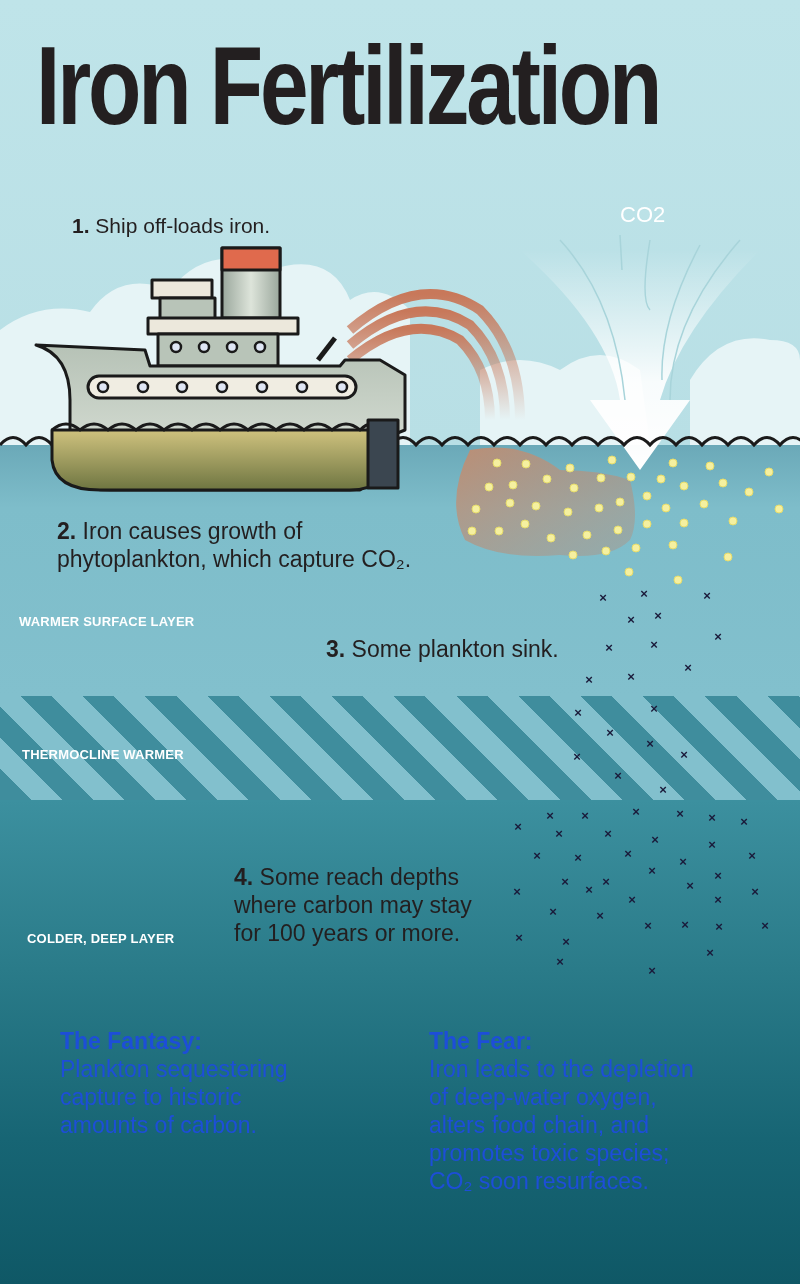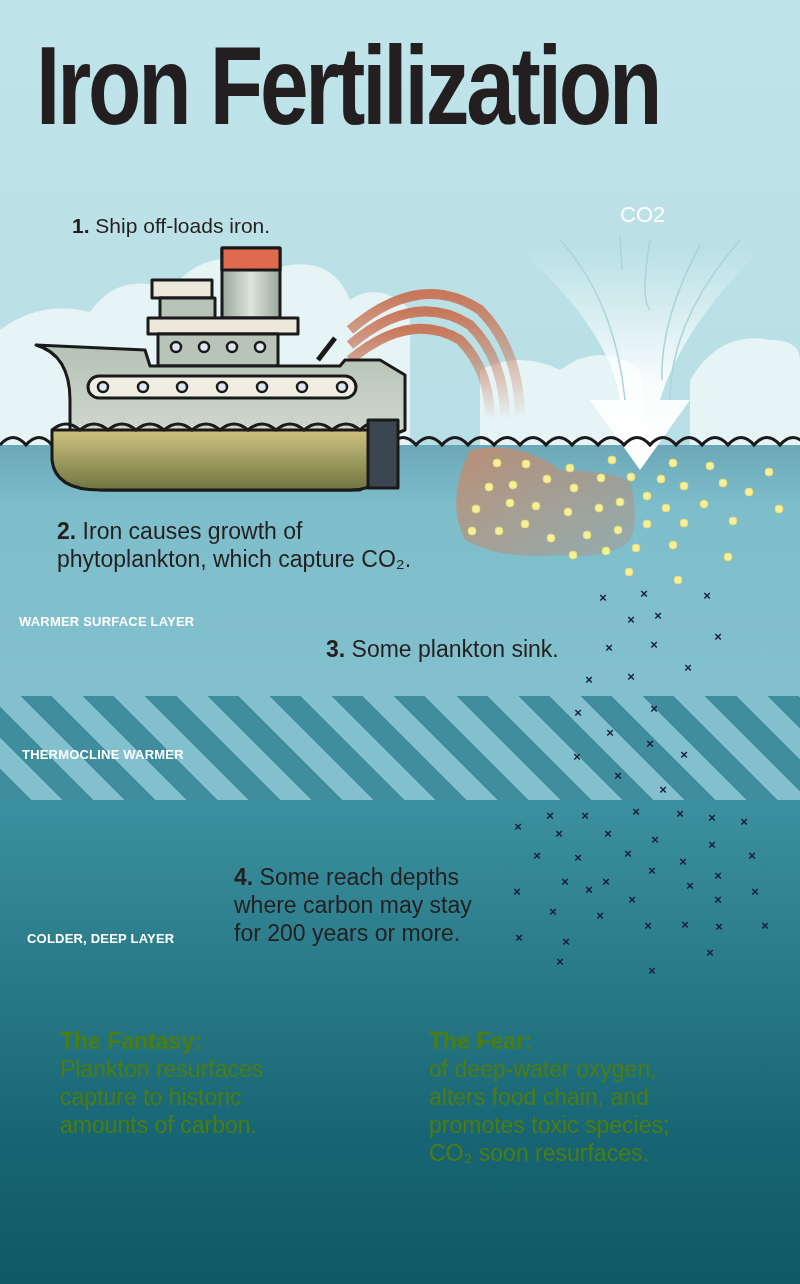--- a/index.html
+++ b/index.html
@@ -15,21 +15,21 @@
              background:linear-gradient(#6ba9b8 0%, #7ebdca 25%, #82c0cd 100%); }
   .thermo { position:absolute; left:0; top:696px; width:800px; height:104px;
             background:repeating-linear-gradient(45deg,#3f8d9d 0 22px,#82c0cd 22px 44px); }
   .deep { position:absolute; left:0; top:800px; width:800px; height:484px;
           background:linear-gradient(#3c909f 0%, #2a7b89 35%, #176574 70%, #0f5866 100%); }
   .layer-label { position:absolute; color:#fff; font-weight:bold; font-size:13px;
                  letter-spacing:0.2px; }
   .step { position:absolute; color:#231f20; font-size:21px; line-height:26px; }
   .step b { font-weight:bold; }
   .co2-label { position:absolute; left:620px; top:202px; color:#fff; font-size:22px; }
-  .panel { position:absolute; color:#4d7c0f; font-size:23px; line-height:28px; }
+  .panel { position:absolute; color:#1d4ed8; font-size:23px; line-height:28px; }
   .panel .head { font-weight:bold; }
   svg { position:absolute; left:0; top:0; }
 </style>
 </head>
 <body>
 
 <div class="sky"></div>
 <div class="surface"></div>
 <div class="thermo"></div>
 <div class="deep"></div>
@@ -242,33 +242,34 @@
 
 <div class="step" style="left:326px; top:636px; font-size:23px;">
   <b>3.</b>
   <span>Some plankton sink.</span>
 </div>
 
 <div class="step" style="left:234px; top:827px; font-size:23px; line-height:28px;margin-top:36px;">
   <b>4.</b>
   <span>Some reach depths</span><br>
   <span>where carbon may stay</span><br>
-  <span>for 200 years or more.</span>
+  <span>for 100 years or more.</span>
 </div>
 
 <div class="layer-label" style="left:19px; top:614px;">WARMER SURFACE LAYER</div>
 <div class="layer-label" style="left:22px; top:747px;">THERMOCLINE WARMER</div>
 <div class="layer-label" style="left:27px; top:931px;">COLDER, DEEP LAYER</div>
 
 <div class="panel" style="left:60px; top:1027px;">
   <div class="head">The Fantasy:</div>
-  <div>Plankton resurfaces</div>
+  <div>Plankton sequestering</div>
   <div>capture to historic</div>
   <div>amounts of carbon.</div>
 </div>
 
 <div class="panel" style="left:429px; top:1027px;">
   <div class="head">The Fear:</div>
+  <div>Iron leads to the depletion</div>
   <div>of deep-water oxygen,</div>
   <div>alters food chain, and</div>
   <div>promotes toxic species;</div>
   <div>CO₂ soon resurfaces.</div>
 </div>
 
 </body></html>

